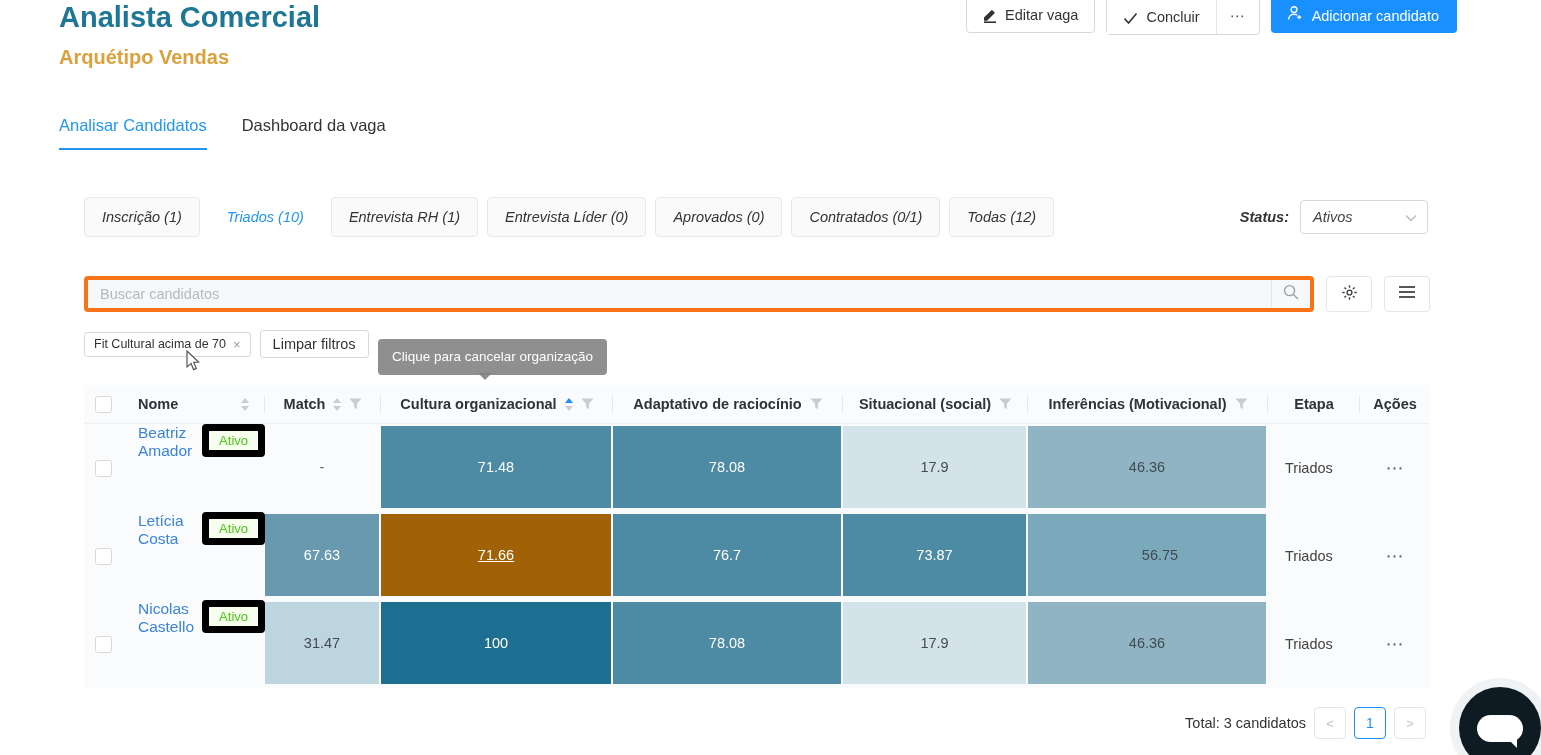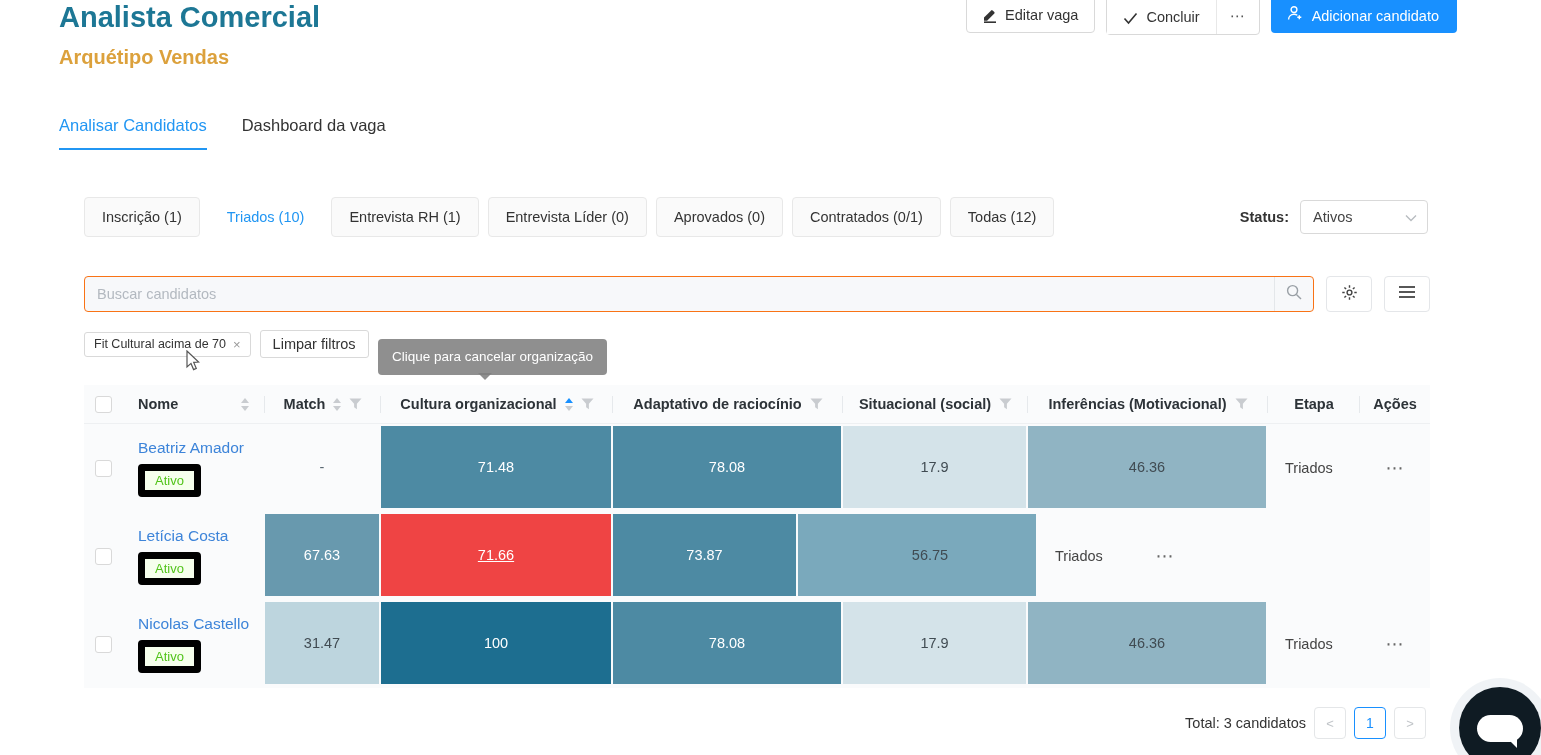--- a/index.html
+++ b/index.html
@@ -20,32 +20,32 @@
   .btn-group .more { display:flex; align-items:flex-end; padding:0 13px 9px 13px; border-left:1px solid #e8e8e8;
                      font-size:15px; color:#555; letter-spacing:1px; cursor:pointer; }
   .btn-primary { margin-left:11px; display:flex; align-items:flex-end; gap:9px; background:#1890ff; color:#fff;
                  border:none; border-radius:4px; font-size:14.5px; padding:0 18px 9px 16px; height:42px; cursor:pointer; }
   
   .tabs { position:absolute; left:59px; top:116px; display:flex; gap:35px; }
   .tab { font-size:16.5px; color:#333; padding-bottom:13px; border-bottom:2px solid transparent; cursor:pointer; }
   .tab.active { color:#2196f3; border-bottom-color:#2196f3; }
   
   .panel { position:absolute; left:84px; top:197px; width:1346px; }
-  .stage-row { display:flex; align-items:center; position:relative; }
+  .stage-row { display:flex; align-items:center; position:relative;font-style:italic; }
   .stage-pill { height:40px; padding:0 17px; display:flex; align-items:center; background:#fafafa;
                 border:1px solid #e8e8e8; border-radius:4px; font-size:14.5px; color:#333; margin-right:9px; cursor:pointer; }
   .stage-pill.active { background:#fff; border-color:transparent; color:#2196f3; }
   .status-box { position:absolute; right:2px; top:3px; display:flex; align-items:center; gap:11px; }
   .status-label { font-size:14.5px; font-weight:bold; color:#333; }
   .status-select { width:128px; height:34px; border:1px solid #d9d9d9; border-radius:4px; background:#fff;
                    display:flex; align-items:center; justify-content:space-between; padding:0 10px 0 12px;
                    font-size:14.5px; color:#444; cursor:pointer; }
   
   .search-row { display:flex; align-items:center; margin-top:39px; }
-  .search-group { flex:1 1 auto; display:flex; height:36px; border:1px solid #f97316; border-radius:4px; background:#f7f8fa; overflow:hidden; }
+  .search-group { flex:1 1 auto; display:flex; height:36px; border:4px solid #f97316; border-radius:4px; background:#f7f8fa; overflow:hidden; }
   .search-input { flex:1; border:none; outline:none; background:transparent; padding:0 12px; font-size:14.5px; color:#333; }
   .search-input::placeholder { color:#b3b9c0; }
   .search-suffix { width:39px; display:flex; align-items:center; justify-content:center; border-left:1px solid #e4e7ea; cursor:pointer; }
   .icon-btn { width:46px; height:36px; margin-left:12px; background:#fff; border:1px solid #e4e6e9; border-radius:4px;
               display:flex; align-items:center; justify-content:center; cursor:pointer; flex:0 0 auto; }
   
   .chips-row { display:flex; align-items:center; margin-top:18px; height:28px; }
   .chip { display:flex; align-items:center; gap:7px; height:25px; padding:0 9px; background:#fff;
           border:1px solid #d9d9d9; border-radius:3px; font-size:12.5px; color:#333; cursor:pointer; }
   .chip-x { color:#999; font-size:13px; cursor:pointer; }
@@ -60,21 +60,21 @@
   .w-adapt{width:230px;} .w-sit{width:185px;} .w-inf{width:240px;} .w-etapa{width:92px;} .w-acoes{width:70px;}
   .th-center { justify-content:center; gap:8px; }
   .checkbox { width:17px; height:17px; background:#fff; border:1px solid #d9d9d9; border-radius:3px; margin-left:11px; cursor:pointer; }
   .sorter { display:flex; flex-direction:column; gap:3px; cursor:pointer; }
   .caret-up { width:0; height:0; border-left:4.5px solid transparent; border-right:4.5px solid transparent; border-bottom:5.5px solid #c9ccd0; }
   .caret-down { width:0; height:0; border-left:4.5px solid transparent; border-right:4.5px solid transparent; border-top:5.5px solid #c9ccd0; }
   .caret-up.active { border-bottom-color:#1890ff; }
   .funnel { cursor:pointer; display:flex; }
   .row { display:flex; height:88px; }
   .td { display:flex; align-items:center; }
-  .td-name { flex-direction:column; align-items:flex-start; justify-content:center; gap:7px; padding-left:6px; }
+  .td-name { align-items:flex-start; justify-content:center; gap:7px; padding-left:6px; }
   .cand-name { font-size:15.5px; color:#3d84d9; cursor:pointer; }
   .badge { font-size:13px; color:#52c41a; background:#f6ffed; border:7px solid #000000; border-radius:4px; padding:2px 10px; }
   .td-score { padding:2px 2px 4px 0; }
   .score-fill { width:100%; height:100%; display:flex; align-items:center; justify-content:center; font-size:14.5px; }
   .td-etapa { font-size:14.5px; color:#444; padding-left:17px; }
   .td-acoes { justify-content:center; font-size:18px; color:#666; letter-spacing:1px; cursor:pointer; }
   
   .foot { display:flex; align-items:center; justify-content:flex-end; gap:8px; margin-top:19px; padding-right:4px; }
   .foot-total { font-size:14.5px; color:#333; }
   .pg { width:32px; height:32px; border:1px solid #e4e6e8; border-radius:4px; background:#fff; display:flex;
@@ -319,22 +319,27 @@
       <div class="td td-name w-name">
         <span class="cand-name">Letícia Costa</span>
         <span class="badge">Ativo</span>
       </div>
       <div class="td td-score w-match">
         <div class="score-fill" style="background-color: rgb(104, 153, 174); color: rgb(255, 255, 255);">
             <span>67.63</span>
           </div>
       </div>
       <div class="td td-score w-cult">
-        <div class="score-fill" style="background-color: #ef4444; color: rgb(255, 255, 255); text-decoration: underline;">
+        <div class="score-fill" style="background-color: #a16207; color: rgb(255, 255, 255); text-decoration: underline;">
             <span>71.66</span>
+          </div>
+      </div>
+      <div class="td td-score w-adapt">
+        <div class="score-fill" style="background-color: rgb(77, 138, 163); color: rgb(255, 255, 255);">
+            <span>76.7</span>
           </div>
       </div>
       <div class="td td-score w-sit">
         <div class="score-fill" style="background-color: rgb(77, 138, 163); color: rgb(255, 255, 255);">
             <span>73.87</span>
           </div>
       </div>
       <div class="td td-score w-inf">
         <div class="score-fill" style="background-color: rgb(122, 169, 188); color: rgb(64, 75, 82); padding-left: 26px;">
             <span>56.75</span>

